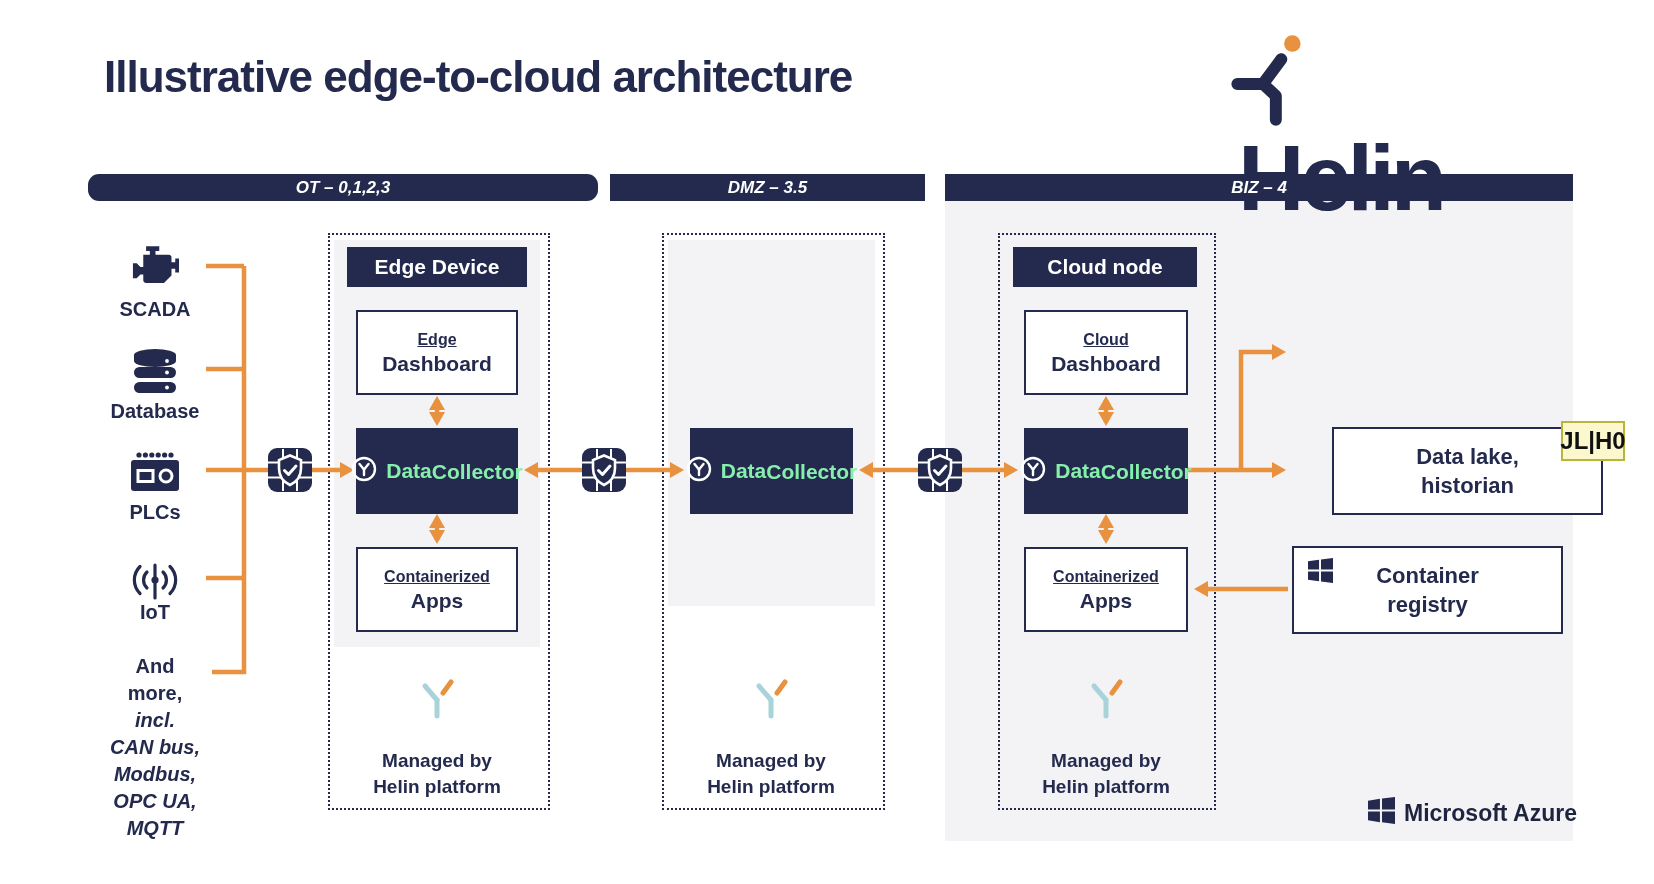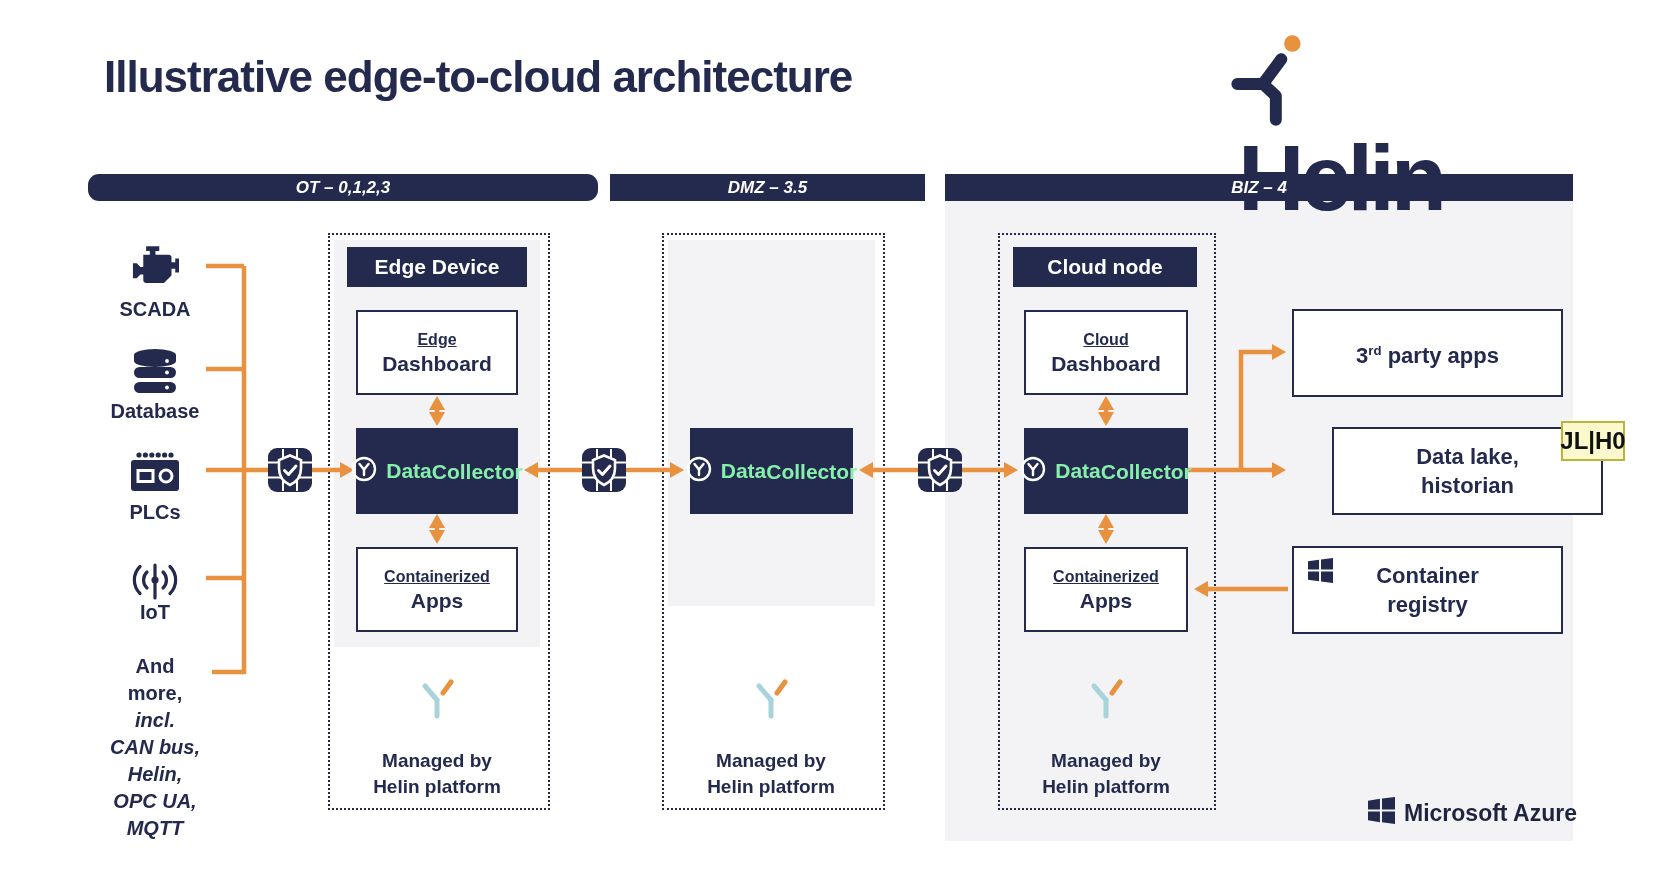--- a/index.html
+++ b/index.html
@@ -126,21 +126,21 @@
       <circle cx="27" cy="20" r="3.6" fill="#232a4d"></circle>
     </svg>
   </div>
   <div class="abs src-label z3" style="left:90px;top:601px;width:130px;">IoT</div>
 
   <div class="abs more-block z3" style="left:75px;top:653px;width:160px;">
     <div>And</div>
     <div>more,</div>
     <div class="more-italic">incl.</div>
     <div class="more-italic">CAN bus,</div>
-    <div class="more-italic">Helin,</div>
+    <div class="more-italic">Modbus,</div>
     <div class="more-italic">OPC UA,</div>
     <div class="more-italic">MQTT</div>
   </div>
 
   <svg class="abs z2" style="left:0;top:0;" width="1654" height="884">
     <g stroke="#e8913f" stroke-width="4.5" fill="none">
       <path d="M244 266 V672 H212"></path>
       <path d="M206 266 H244"></path>
         <path d="M206 369 H244"></path>
         <path d="M206 470 H244"></path>
@@ -335,25 +335,20 @@
           <line x1="30" y1="2" x2="30" y2="15.5"></line>
         <line x1="23" y1="15.5" x2="23" y2="30.5"></line>
         <line x1="16" y1="30.5" x2="16" y2="44"></line>
           <line x1="30" y1="30.5" x2="30" y2="44"></line>
       </g>
       <path d="M23 8.5l11 4.5v8.5c0 8.5-4.6 13.5-11 16.5-6.4-3-11-8-11-16.5V13z" fill="#232a4d" stroke="#fff" stroke-width="2.6"></path>
       <path d="M17.5 23.5l4 4 7.5-8.5" stroke="#fff" stroke-width="3" fill="none" stroke-linecap="round" stroke-linejoin="round"></path>
     </svg>
   </div>
 
-  <div class="abs white-box dest-box z3" style="left:1292px;top:309px;width:271px;height:88px;">
-    <div>
-      <span>3</span><sup>rd</sup><span> party apps</span>
-    </div>
-  </div>
   <div class="abs white-box dest-box z3" style="left:1332px;top:427px;width:271px;height:88px;">
     <div>Data lake,</div>
     <div>historian</div>
   </div>
   <div class="abs white-box dest-box z3" style="left:1292px;top:546px;width:271px;height:88px;">
     <div>Container</div>
     <div>registry</div>
   </div>
   <div class="abs z3" style="left:1308px;top:558px;">
     <svg width="25" height="25" viewBox="0 0 26 26">

